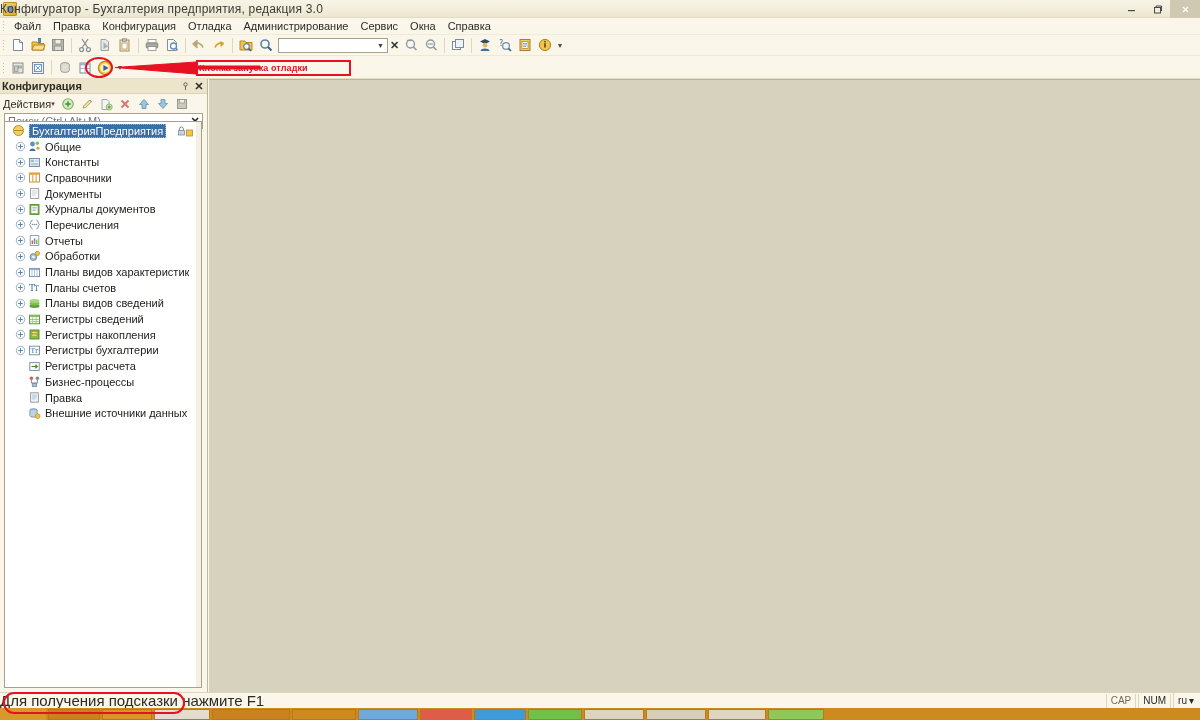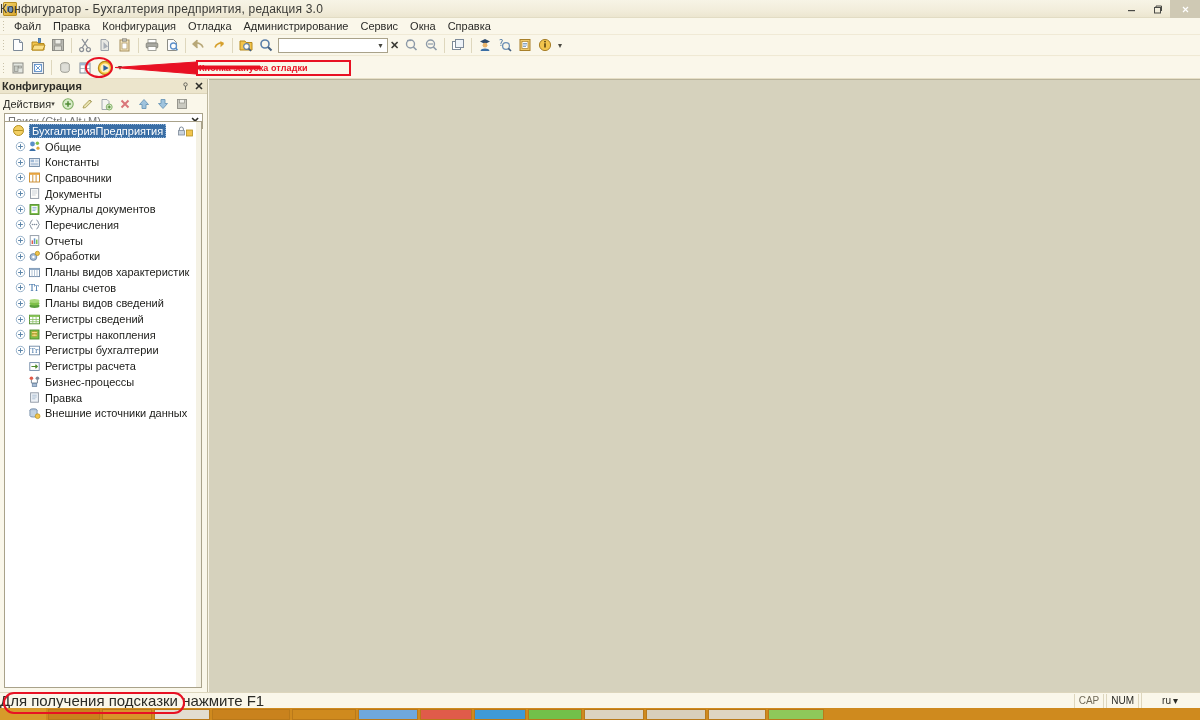--- a/index.html
+++ b/index.html
@@ -177,21 +177,21 @@
   .status-text { font-size: 15px; color: #2b2b26; }
   .status-right { margin-left: auto; display: flex; align-items: center; height: 16px; }
   .status-cell {
     min-width: 30px; height: 14px; margin-right: 2px; padding: 0 4px;
     border-left: 1px solid #ddd6bd; border-right: 1px solid #ddd6bd;
     display: flex; align-items: center; justify-content: center;
     font-size: 10px; color: #706a58;
   }
   .status-cell.on { color: #2b2b26; }
   .status-lang { display: flex; align-items: center; gap: 2px; font-size: 10px; color: #2b2b26;
-    padding: 0 20px; border-left: 1px solid #ddd6bd; height: 18px; margin-right: 2px; }
+    padding: 0 4px; border-left: 1px solid #ddd6bd; height: 18px; margin-right: 2px; }
 
   
   .taskbar {
     position: absolute; left: 0; bottom: 0; width: 1200px; height: 12px;
     background: #cf8a1e; display: flex; align-items: flex-end; overflow: hidden;
   }
   .tb-start { width: 46px; height: 12px; background: #d79a2a; }
   .tb-tile { height: 11px; margin-left: 2px; border: 1px solid #b9791a; }
 
   

